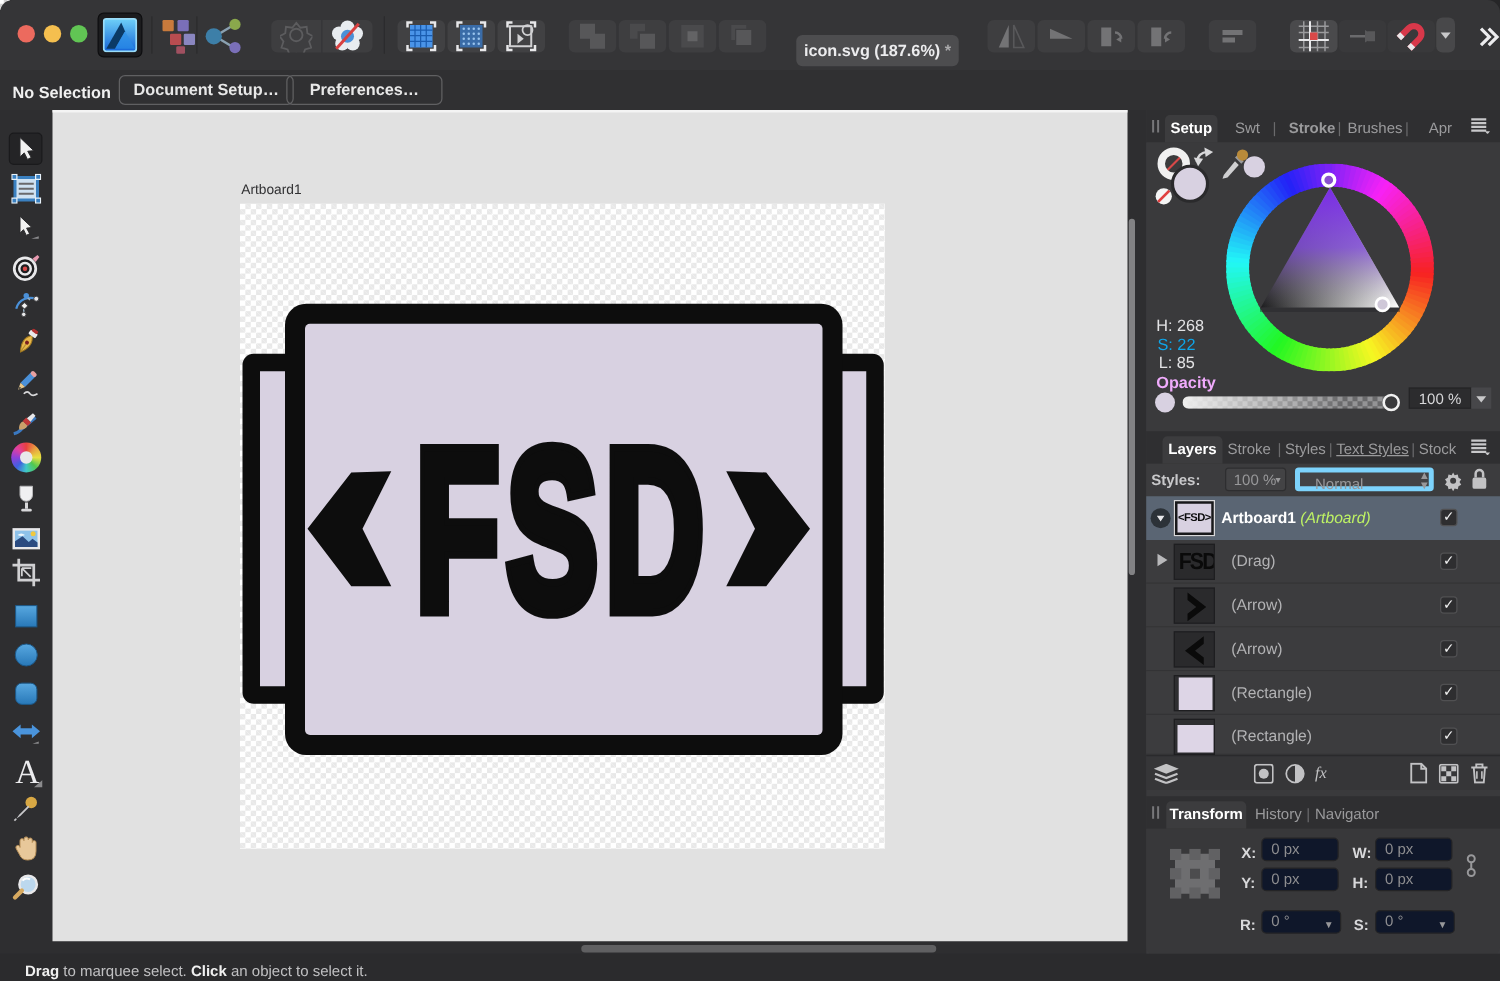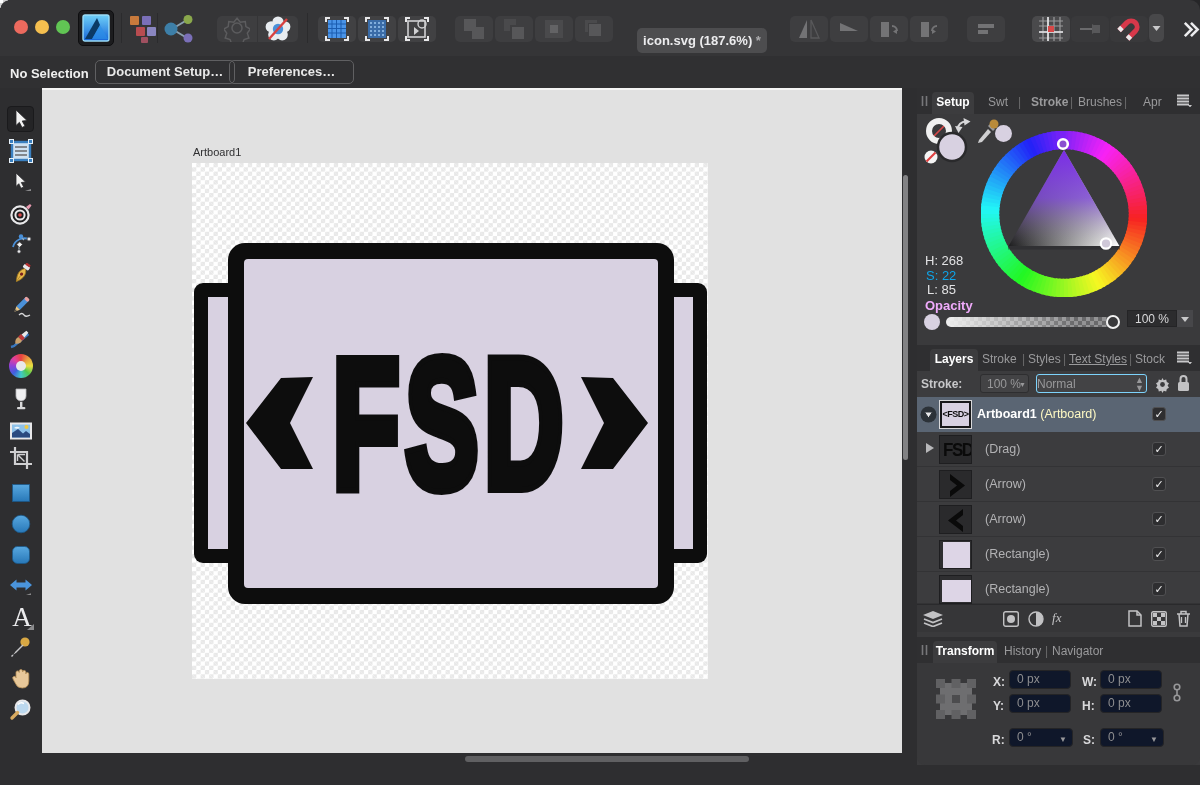--- a/index.html
+++ b/index.html
@@ -636,42 +636,42 @@
     <span class="tabtxt" style="left:152px;text-decoration:underline;">Text Styles</span>
     <span class="tsep" style="left:212px;">|</span>
     <span class="tabtxt" style="left:218px;">Stock</span>
     <svg class="hamb" viewBox="0 0 16 13">
         <path d="M1 1.5h12M1 4.5h12M1 7.5h12M1 10.5h12" stroke="#c8c8ca" stroke-width="1.8"></path>
         <path d="M12 11 l4 0 -2 2.5z" fill="#c8c8ca"></path>
       </svg>
   </div>
   <div class="abs panelbody" style="left:917px;top:371px;height:233px;background:#3c3c3e;">
 
-    <div class="abs" style="left:4px;top:6px;color:#c8c8ca;font-size:12px;font-weight:bold;">Stroke:</div>
+    <div class="abs" style="left:4px;top:6px;color:#c8c8ca;font-size:12px;font-weight:bold;">Styles:</div>
     <div class="abs" style="left:63px;top:3px;width:49px;height:19px;background:#434345;border:1px solid #2e2e30;border-radius:3px;color:#98989a;font-size:12px;padding:2px 0 0 6px;">100 %<span style="position:absolute;right:2px;top:6px;font-size:7px;">▼</span></div>
-    <div class="abs" style="left:119px;top:3px;width:111px;height:19px;background:#434345;border:1px solid #7dd3fc;border-radius:3px;color:#98989a;font-size:12px;padding:2px 0 0 0;">Normal</div>
+    <div class="abs" style="left:119px;top:3px;width:111px;height:19px;background:#434345;border:4px solid #7dd3fc;border-radius:3px;color:#98989a;font-size:12px;padding:2px 0 0 12px;">Normal</div>
     <div class="abs" style="left:218px;top:5px;color:#98989a;font-size:9px;line-height:8px;">▲<br>▼</div>
     <svg class="abs" style="left:237px;top:5px;" width="17" height="17" viewBox="0 0 17 17">
         <path d="M8.5 2 l1.2 2.2 2.5-.6 .6 2.5 2.2 1.2 -1.4 2.2 1.4 2.2 -2.2 1.2 -.6 2.5 -2.5-.6 -1.2 2.2 -1.2-2.2 -2.5 .6 -.6-2.5 -2.2-1.2 1.4-2.2 -1.4-2.2 2.2-1.2 .6-2.5 2.5 .6z" fill="#c2c2c4"></path>
         <circle cx="8.5" cy="8.5" r="2.4" fill="#3c3c3e"></circle>
       </svg>
     <svg class="abs" style="left:260px;top:3px;" width="13" height="18" viewBox="0 0 13 18">
         <rect x="1" y="8" width="11" height="9" rx="1.5" fill="#c2c2c4"></rect>
         <path d="M3.5 8 v-3 a3 3 0 0 1 6 0 v3" fill="none" stroke="#c2c2c4" stroke-width="2"></path>
       </svg>
 
     <div class="abs" style="left:0;top:26px;width:283px;height:35px;background:#5a6573;">
       <svg class="abs" style="left:3px;top:9px;" width="17" height="17" viewBox="0 0 17 17">
           <circle cx="8.5" cy="8.5" r="8" fill="#2c3238"></circle>
           <path d="M4.5 6 h8 l-4 6z" fill="#e8e8ea" stroke="#2c3238" stroke-width="1"></path>
         </svg>
       <div class="abs" style="left:22px;top:3px;width:33px;height:29px;background:#18181a;border:1px solid #d8d8da;">
         <div style="position:absolute;left:2px;top:2px;width:27px;height:23px;background:#d8d1e1;color:#0d0d0d;font-size:9px;font-weight:bold;text-align:center;line-height:23px;letter-spacing:-0.5px;">&lt;FSD&gt;</div>
       </div>
-      <div class="abs" style="left:60px;top:10px;font-size:12.5px;color:#fff;"><b>Artboard1</b> <span style="color:#fef9c3;">(Artboard)</span></div>
+      <div class="abs" style="left:60px;top:10px;font-size:12.5px;color:#fff;"><b>Artboard1</b> <span style="color:#bef264;font-style:italic;">(Artboard)</span></div>
       <div class="abs cbx" style="left:235px;top:10px;"></div>
     </div>
     <div class="abs lrow" style="top:61px;">
       <div class="abs" style="left:9px;top:11px;width:0;height:0;border-left:8px solid #b8b8ba;border-top:5.5px solid transparent;border-bottom:5.5px solid transparent;"></div>
       <div class="abs thumb">
           <span style="position:absolute;left:3px;top:4px;font-weight:bold;font-size:17px;color:#0a0a0a;letter-spacing:-1.5px;transform:scaleY(1.1);">FSD</span>
         </div>
       <div class="abs lname">(Drag)</div>
       <div class="abs cbx"></div>
     </div>
@@ -769,13 +769,16 @@
         <circle cx="4" cy="4" r="2.8" fill="none" stroke="#98989a" stroke-width="1.6"></circle>
         <circle cx="4" cy="15" r="2.8" fill="none" stroke="#98989a" stroke-width="1.6"></circle>
         <line x1="4" y1="7" x2="4" y2="12" stroke="#98989a" stroke-width="1.6"></line>
       </svg>
     <label class="abs fl" style="left:75px;top:70px;">R:</label>
     <div class="abs field" style="left:92px;top:65px;width:64px;height:19px;">0 °<span style="position:absolute;right:5px;top:3px;font-size:8px;color:#98989a;">▼</span></div>
     <label class="abs fl" style="left:166px;top:70px;">S:</label>
     <div class="abs field" style="left:183px;top:65px;width:64px;height:19px;">0 °<span style="position:absolute;right:5px;top:3px;font-size:8px;color:#98989a;">▼</span></div>
   </div>
 
+  <div class="abs" id="statusbar">
+      <span style="position:absolute;left:20px;top:7px;"><b>Drag</b> to marquee select. <b>Click</b> an object to select it.</span>
+    </div>
 </div>
 
 </body></html>

